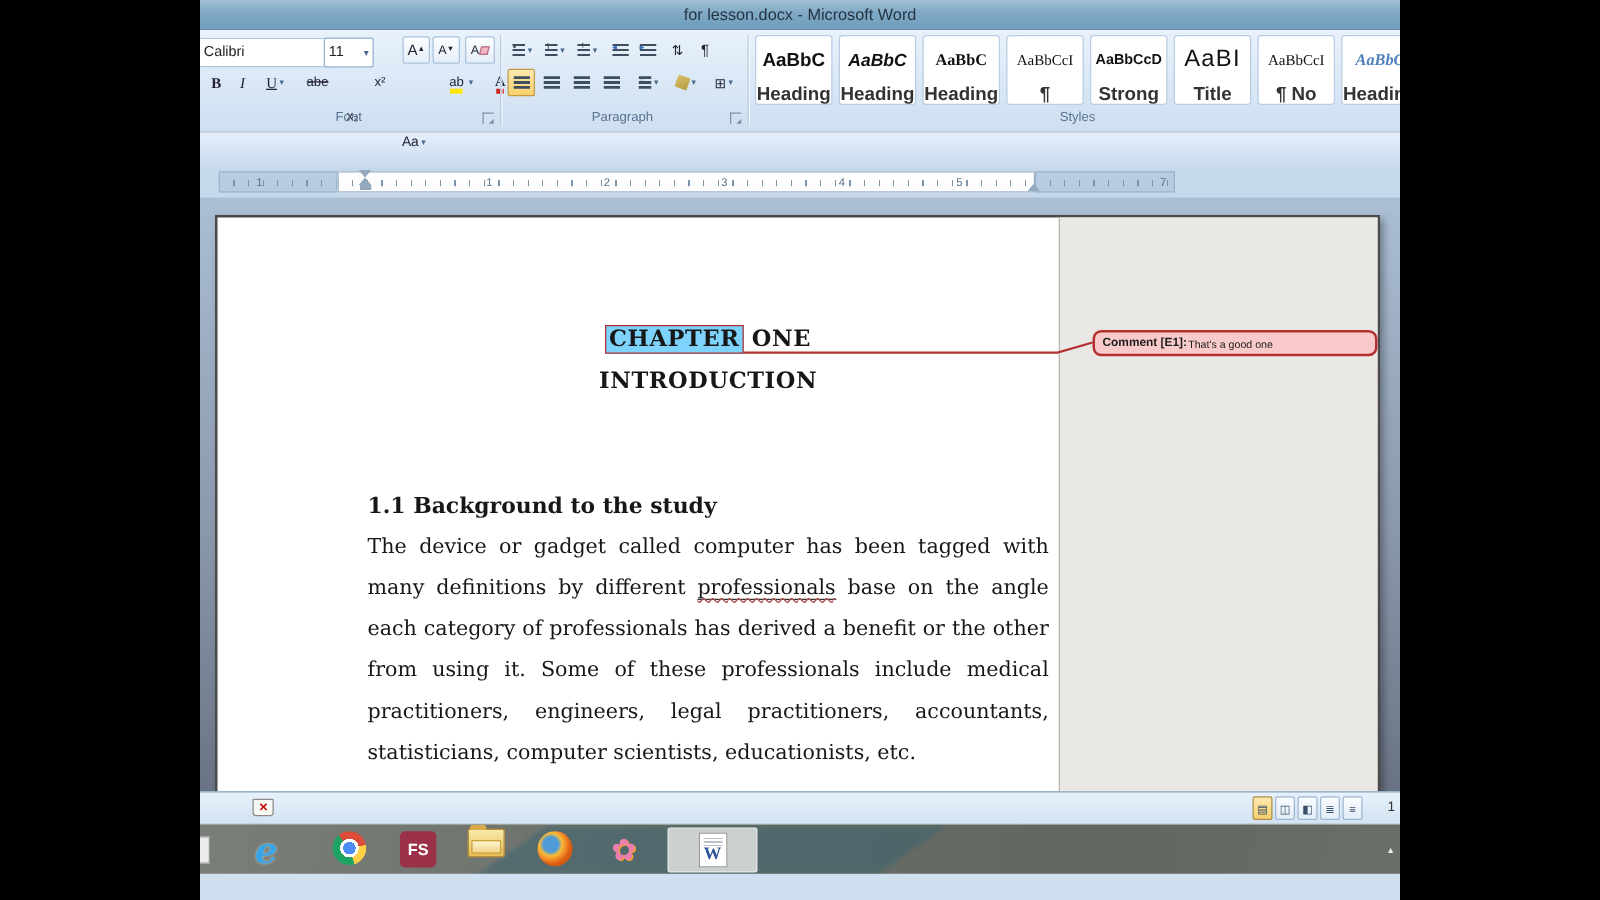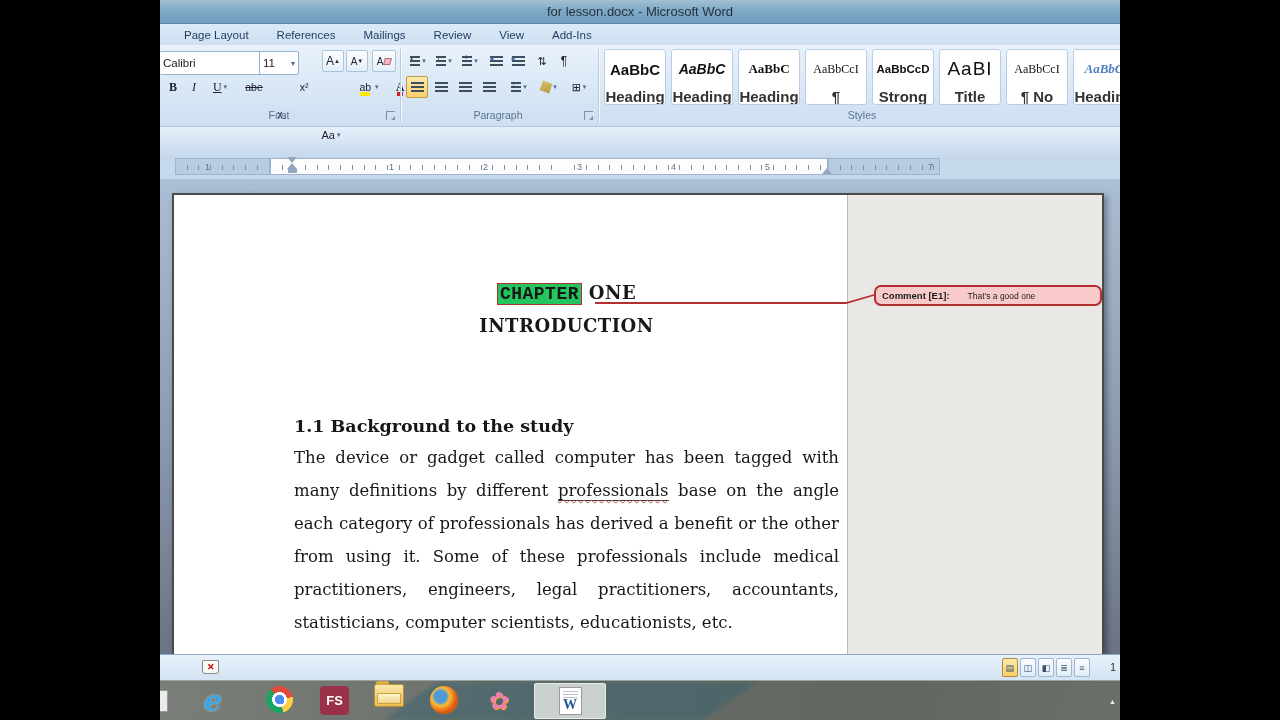--- a/index.html
+++ b/index.html
@@ -76,28 +76,28 @@
 
   
   .docarea { position:relative; height:475px; overflow:hidden;
              background:linear-gradient(#abbed4 0%, #8b99ad 55%, #6a7383 100%); }
   .page { position:absolute; left:12px; top:14px; width:932px; height:490px; background:#fff;
           border:2px solid #4a4a4a; box-shadow:3px 3px 6px rgba(0,0,0,.35); }
   .comment-pane { position:absolute; right:0; top:0; bottom:0; width:255px; background:#e9e8e4;
                   border-left:1px solid #b9b9b2; }
   .content { position:absolute; left:120px; top:0; width:545px; font-family:"DejaVu Serif", serif; color:#171717; }
   .h-chapter { position:absolute; top:87px; width:100%; text-align:center; font-size:18px; font-weight:bold; letter-spacing:.5px; }
-  .anchor-hl { background:#22c55e; border:1px solid #b03030; padding:0 2px;font-family:Liberation Mono, monospace; }
+  .anchor-hl { background:#7dd3fc; border:1px solid #b03030; padding:0 2px; }
   .h-intro { position:absolute; top:120px; width:100%; text-align:center; font-size:18px; font-weight:bold; letter-spacing:.5px; }
   .h-section { position:absolute; top:221px; font-size:17.5px; font-weight:bold; }
   .body-para { position:absolute; top:246px; width:545px; font-size:16.5px; line-height:33px; text-align:justify; }
   .uword { border-bottom:1px solid #333; text-decoration:underline wavy #b05050 1px; text-underline-offset:3px; }
   .connector { position:absolute; left:0; top:0; pointer-events:none; }
   .balloon { position:absolute; left:700px; top:90px; width:228px; height:21px; background:#f8caca;
-             border:2px solid #b43030; border-radius:7px; display:flex; align-items:center; gap:18px;
+             border:2px solid #b43030; border-radius:7px; display:flex; align-items:center; gap:1px;
              padding:0 6px; white-space:nowrap; overflow:hidden; color:#1c1c1c; }
   .balloon b { font-size:9.5px; } .balloon span { font-size:8.5px; }
 
   
   .statusbar { position:relative; height:26px; background:linear-gradient(#e7f1fb,#d3e3f2); border-top:1px solid #8fa9c4; }
   .proof { position:absolute; left:42px; top:5px; width:17px; height:14px; background:#f8f8f4;
            border:1px solid #8a8a8a; border-radius:1px 1px 3px 3px; }
   .proof::after { content:"✕"; position:absolute; left:4px; top:1px; font-size:9px; color:#c00000; font-weight:bold; }
   .viewbtns { position:absolute; left:842px; top:3px; display:flex; gap:2px; }
   .vbtn { width:16px; height:19px; border:1px solid #9db8d2; background:linear-gradient(#fafcfe,#e2edf7);
@@ -141,28 +141,20 @@
 </head>
 <body>
 
 <div class="stage">
   <div class="app">
 
     <div class="titlebar">
       <span>for lesson.docx - Microsoft Word</span>
     </div>
 
-    <div class="tabrow" id="tabrow">
-        <span class="tab">Page Layout</span>
-        <span class="tab">References</span>
-        <span class="tab">Mailings</span>
-        <span class="tab">Review</span>
-        <span class="tab">View</span>
-        <span class="tab">Add-Ins</span>
-      </div>
 
     <div class="ribbon">
 
       <div class="combo" style="left:0;width:112px;top:6px;border-left:none;">
         <span>Calibri</span>
       </div>
       <div class="combo" style="left:99px;width:40px;top:6px;">
         <span>11</span>
       </div>
       <div class="rbtn framed" style="left:162px;top:5px;width:22px;">

